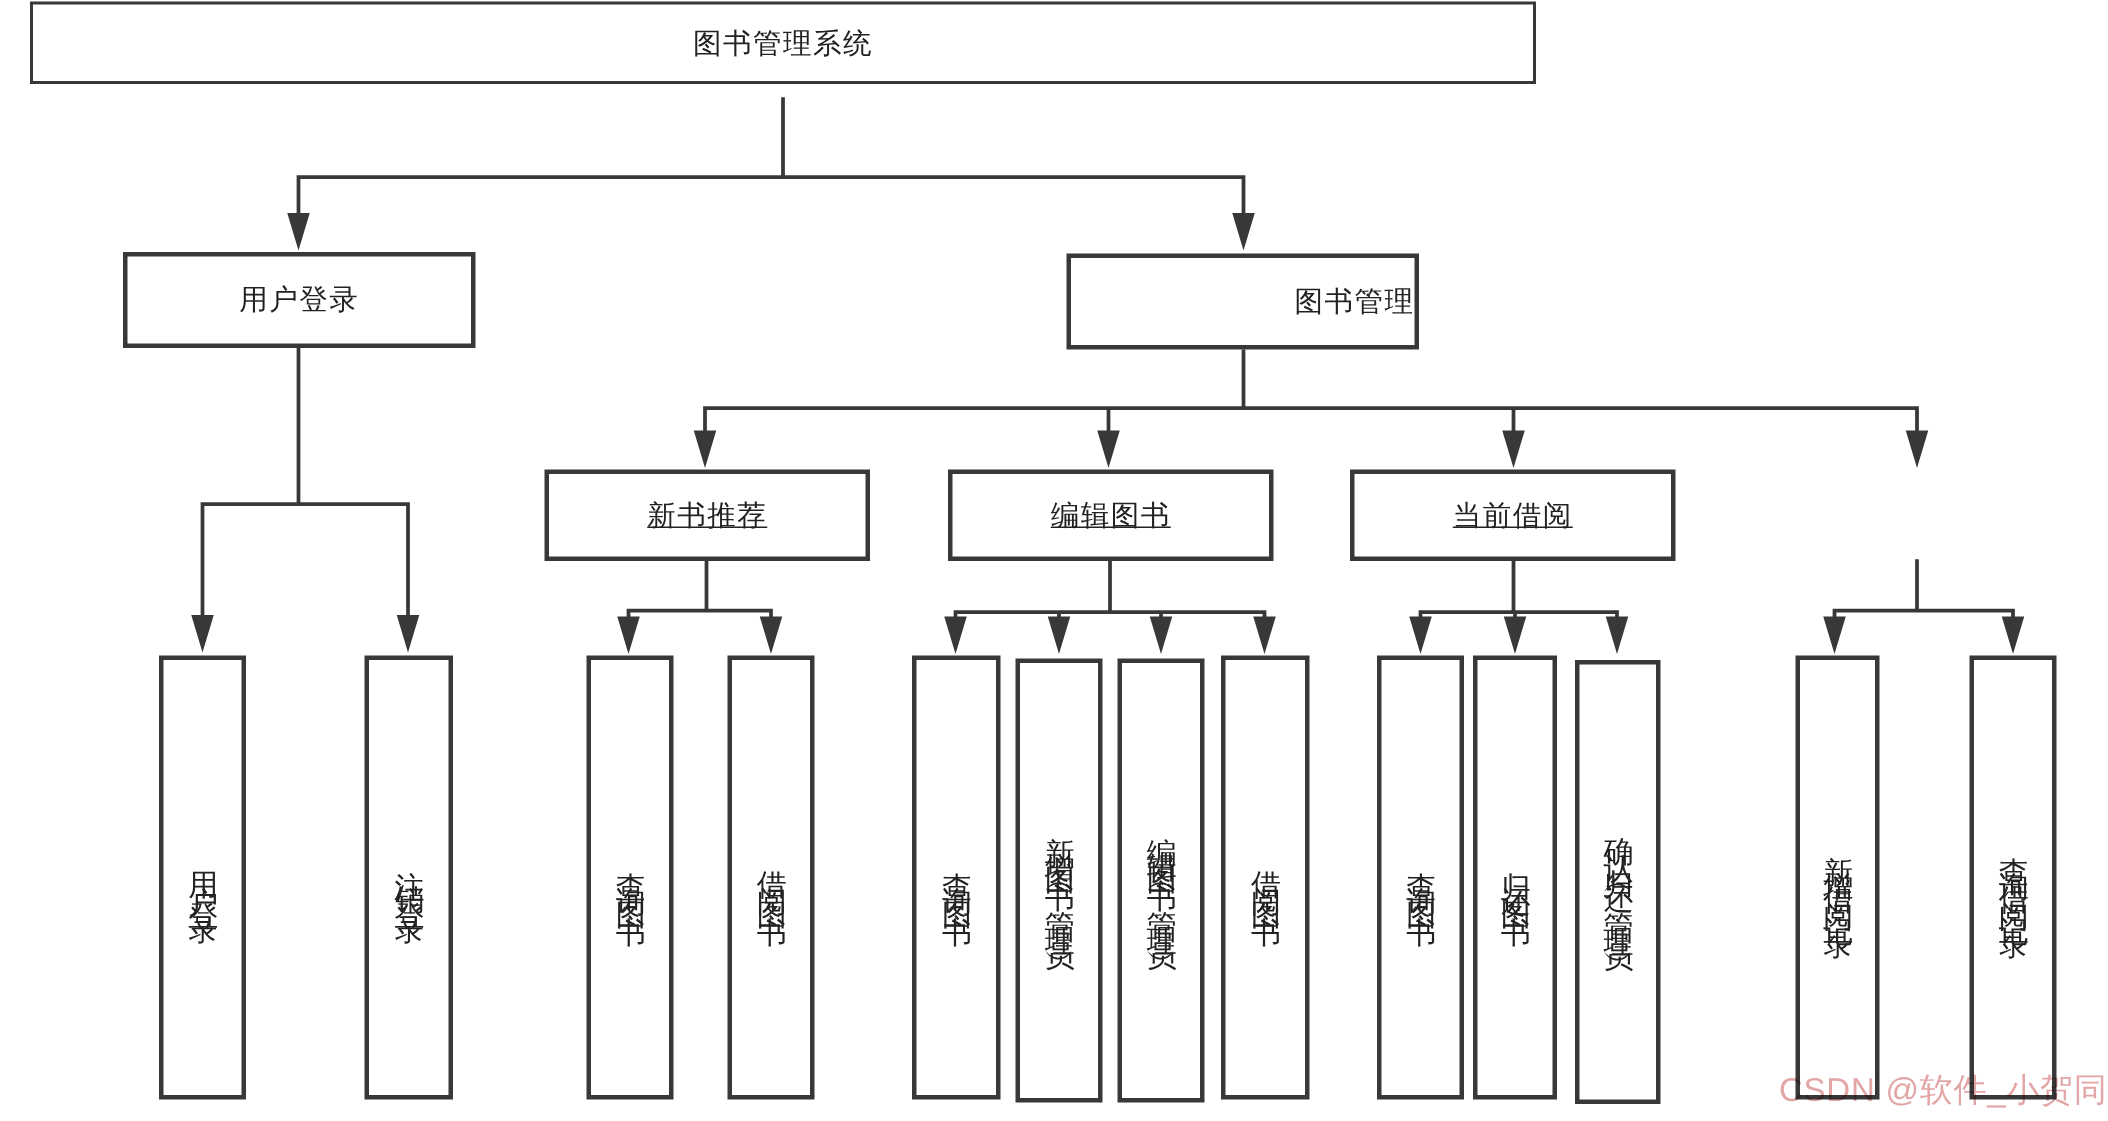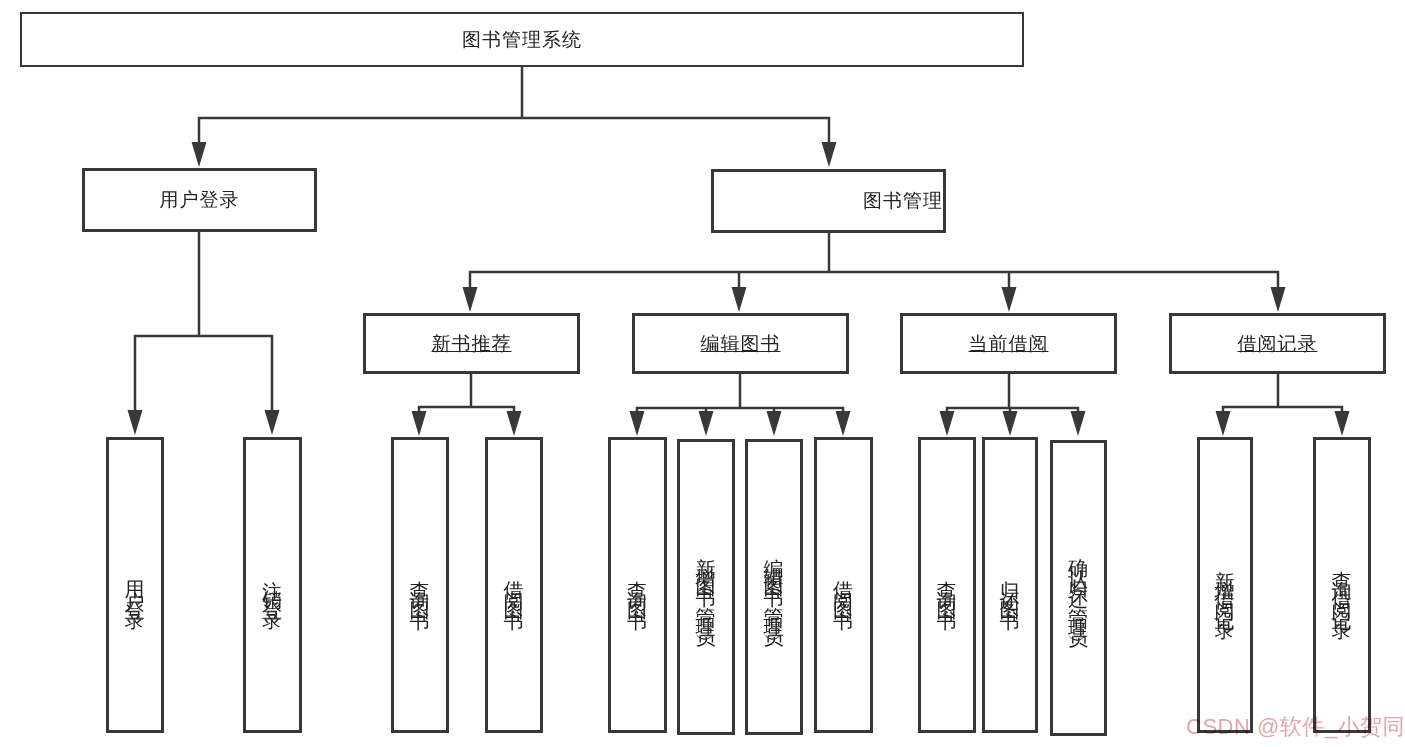--- a/index.html
+++ b/index.html
@@ -111,42 +111,39 @@
          M698.5 411 L713.5 411 L706 436 Z
          M766.5 411 L781.5 411 L774 436 Z
          M835.5 411 L850.5 411 L843 436 Z
          M939.5 411 L954.5 411 L947 436 Z
          M1002.5 411 L1017.5 411 L1010 436 Z
          M1070.5 411 L1085.5 411 L1078 436 Z
          M1215.5 411 L1230.5 411 L1223 436 Z
          M1334.5 411 L1349.5 411 L1342 436 Z"></path>
   </svg>
 
-  <div class="box root" style="left:20px; top:12px; width:1004px; height:55px;">
+  <div class="box root" style="left:20px; top:1px; width:1004px; height:55px;">
     <span class="h-label">图书管理系统</span>
   </div>
 
   <div class="box lv1" style="left:82px;">
     <span class="h-label">用户登录</span>
   </div>
   <div class="box lv1" style="left:711px; top:169px;justify-content:flex-end;">
     <span class="h-label">图书管理</span>
   </div>
 
   <div class="box lv2" style="left:363px;">
     <span class="h-label">新书推荐</span>
   </div>
   <div class="box lv2" style="left:632px;">
     <span class="h-label">编辑图书</span>
   </div>
   <div class="box lv2" style="left:900px;">
     <span class="h-label">当前借阅</span>
-  </div>
-  <div class="box lv2" style="left:1169px;">
-    <span class="h-label">借阅记录</span>
   </div>
 
   <div class="box leaf" style="left:106px;">
     <span class="v-label">用户登录</span>
   </div>
   <div class="box leaf" style="left:243px; width:59px;">
     <span class="v-label">注销登录</span>
   </div>
 
   <div class="box leaf" style="left:391px;">

